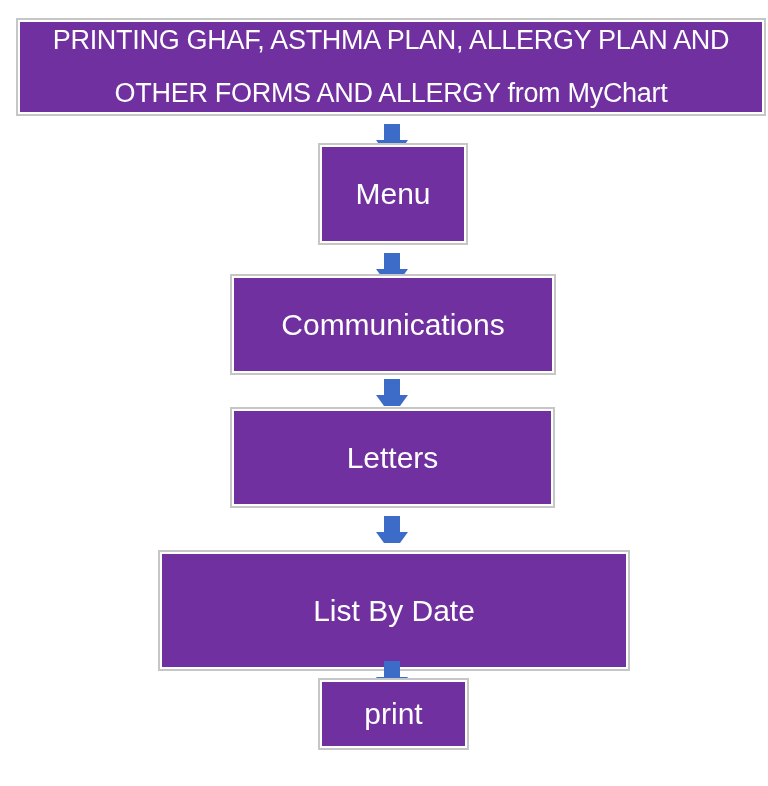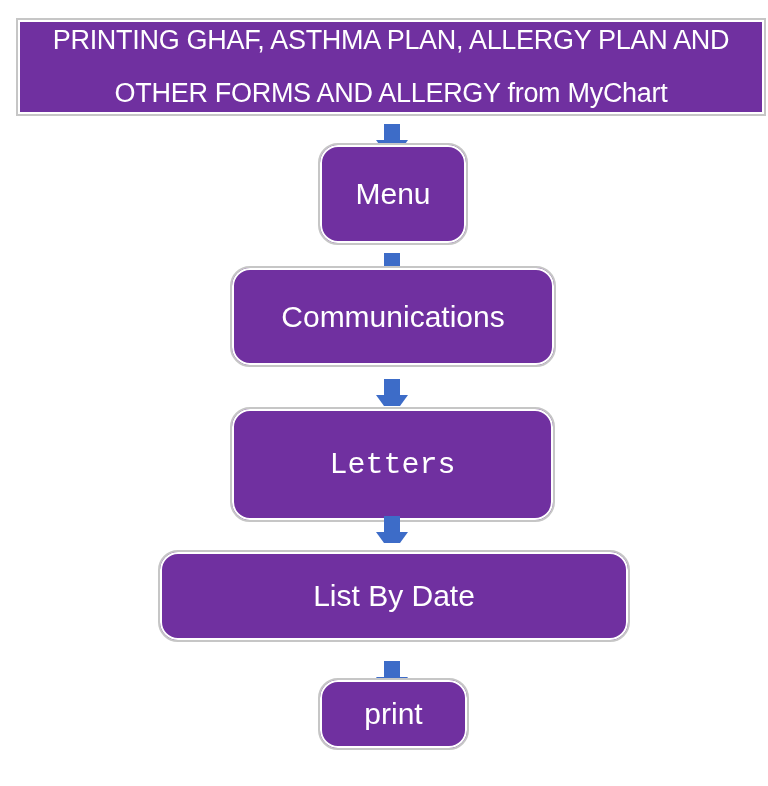--- a/index.html
+++ b/index.html
@@ -30,25 +30,25 @@
     text-align: center;
   }
   .title-box {
     left: 8px; top: 10px;
     width: 750px; height: 98px;
     font-size: 27px;
     letter-spacing: -0.3px;
     line-height: 37px;
   }
   .title-box .line { display: block; white-space: nowrap; }
-  .step { font-size: 30px; border-radius: 20px; }
+  .step { font-size: 30px; }
   .step-menu    { left: 310px; top: 135px; width: 150px; height: 102px; }
-  .step-comm    { left: 222px; top: 258px; width: 326px; height: 101px; }
-  .step-letters { left: 222px; top: 399px; width: 325px; height: 115px; font-family: Liberation Mono, monospace; }
-  .step-list    { left: 150px; top: 542px; width: 472px; height: 92px; }
+  .step-comm    { left: 222px; top: 266px; width: 326px; height: 101px; }
+  .step-letters { left: 222px; top: 399px; width: 325px; height: 101px; }
+  .step-list    { left: 150px; top: 542px; width: 472px; height: 121px; }
   .step-print   { left: 310px; top: 670px; width: 151px; height: 72px; }
 
   .arrow {
     position: absolute;
     left: 376px;              
     width: 16px;
     display: flex;
     flex-direction: column;
     align-items: center;
   }

